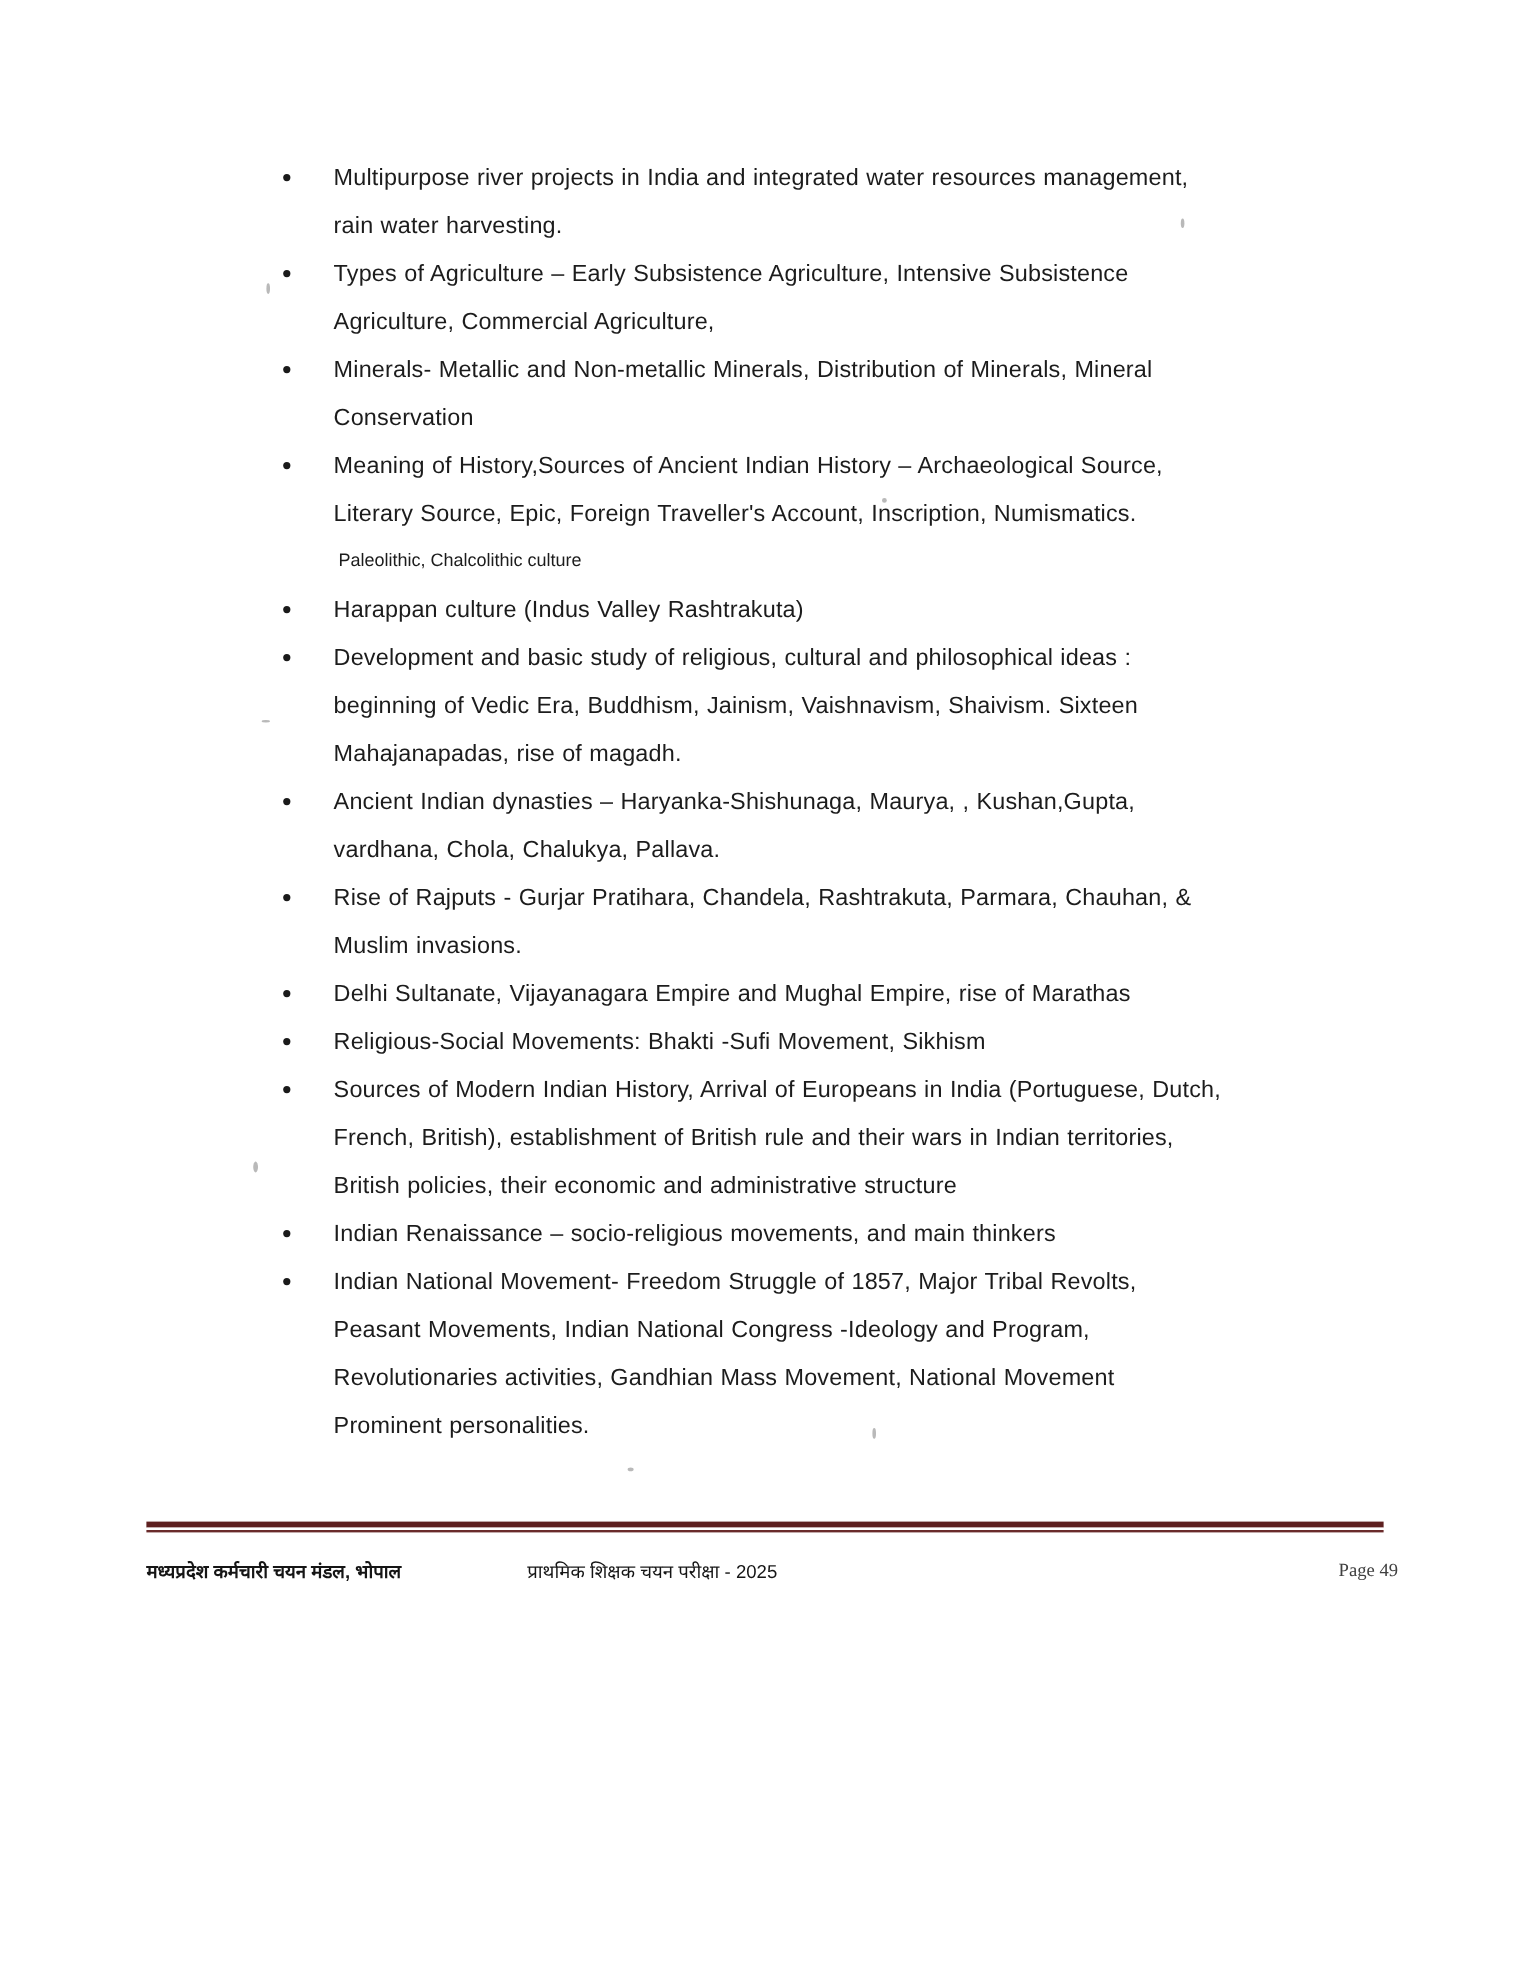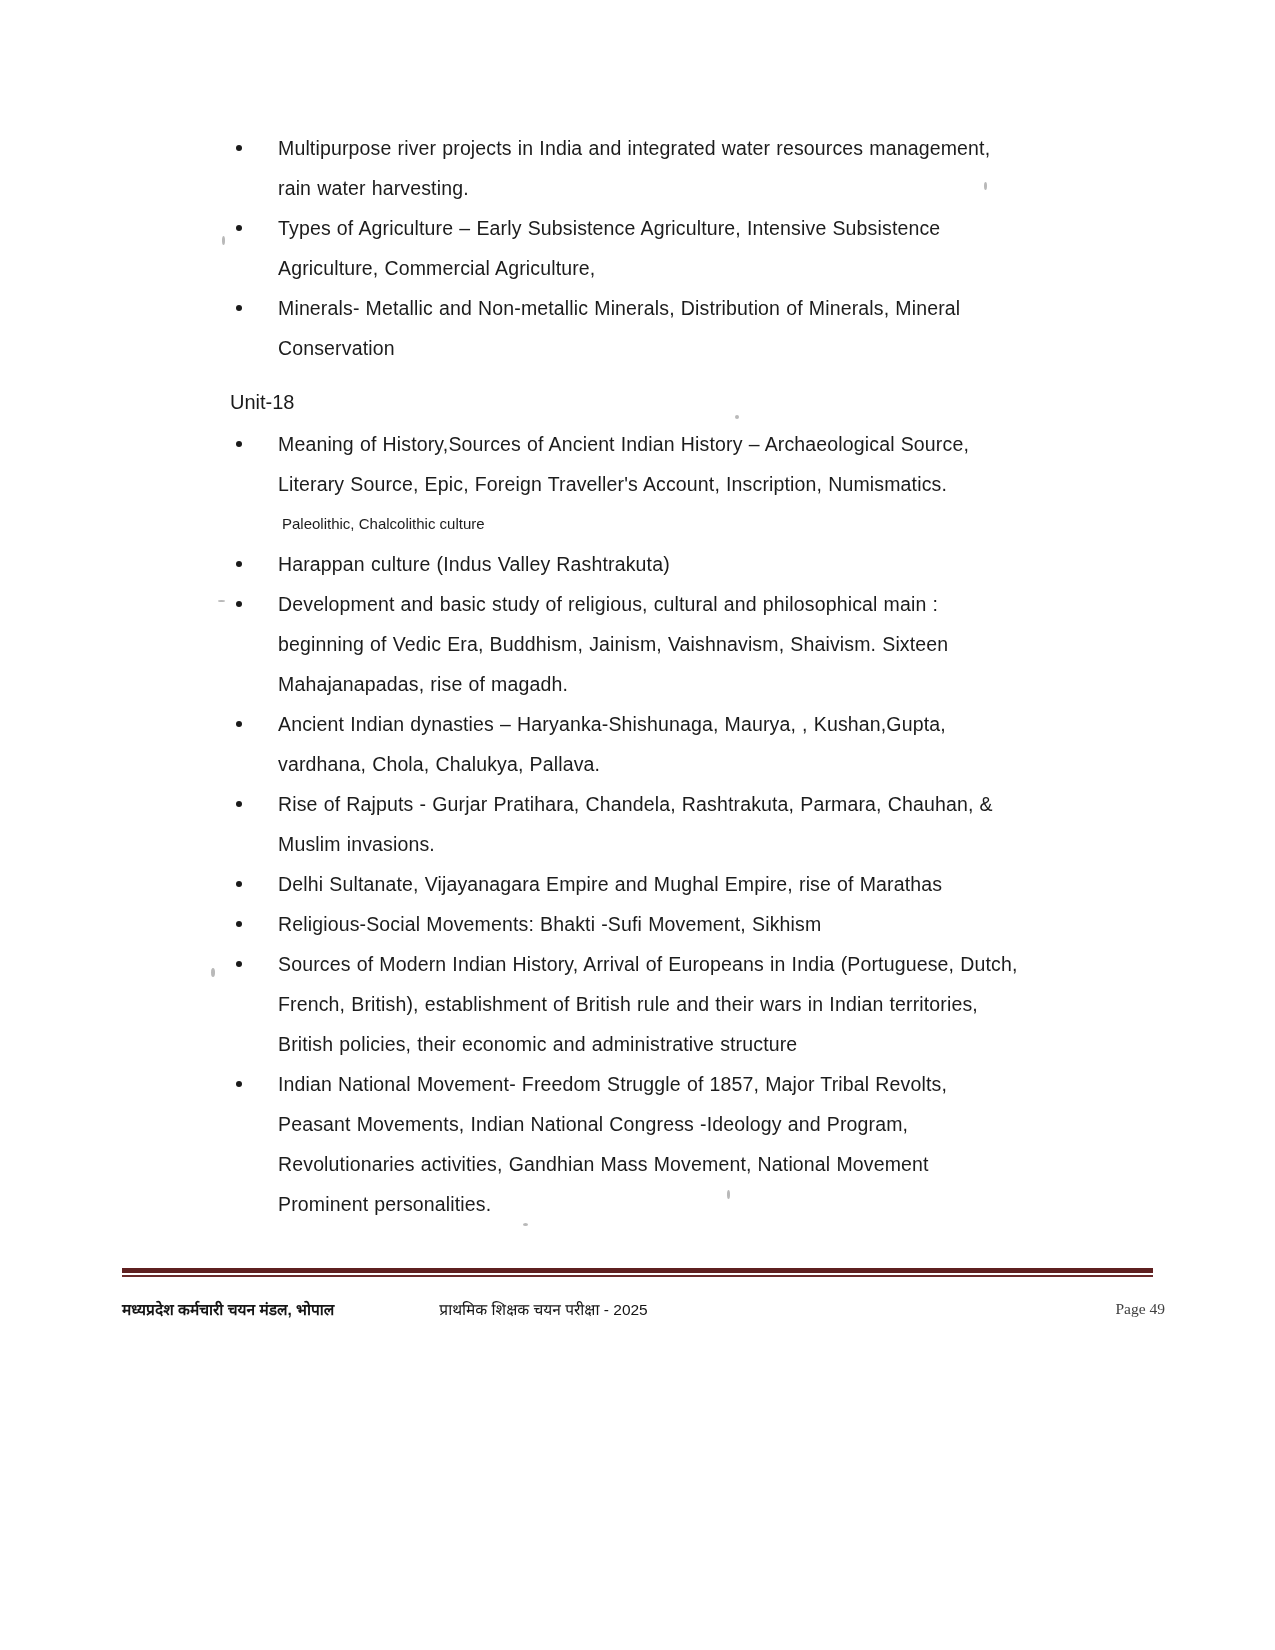--- a/index.html
+++ b/index.html
@@ -148,32 +148,32 @@
   <div class="speck" style="left:523px; top:1223px; width:5px; height:3px;"></div>
 
   <div class="content">
 
     <ul class="bullet-list">
       <li class="bullet-item">Multipurpose river projects in India and integrated water resources management, rain water harvesting.</li>
       <li class="bullet-item">Types of Agriculture – Early Subsistence Agriculture, Intensive Subsistence Agriculture, Commercial Agriculture,</li>
       <li class="bullet-item">Minerals- Metallic and Non-metallic Minerals, Distribution of Minerals, Mineral Conservation</li>
     </ul>
 
-    <div class="unit-heading">Unit-18</div>
 
     <ul class="bullet-list">
       <li class="bullet-item">Meaning of History,Sources of Ancient Indian History – Archaeological Source, Literary Source, Epic, Foreign Traveller's Account, Inscription, Numismatics.</li>
       <li class="sub-line">Paleolithic, Chalcolithic culture</li>
       <li class="bullet-item">Harappan culture (Indus Valley Rashtrakuta)</li>
-      <li class="bullet-item">Development and basic study of religious, cultural and philosophical main : beginning of  Vedic Era, Buddhism, Jainism, Vaishnavism, Shaivism. Sixteen Mahajanapadas, rise of magadh.</li>
+      <li class="bullet-item">Development and basic study of religious, cultural and philosophical ideas : beginning of  Vedic Era, Buddhism, Jainism, Vaishnavism, Shaivism. Sixteen Mahajanapadas, rise of magadh.</li>
       <li class="bullet-item">Ancient Indian dynasties – Haryanka-Shishunaga, Maurya, , Kushan,Gupta, vardhana, Chola, Chalukya, Pallava.</li>
       <li class="bullet-item">Rise of  Rajputs - Gurjar Pratihara, Chandela, Rashtrakuta, Parmara, Chauhan, &amp; Muslim invasions.</li>
       <li class="bullet-item">Delhi Sultanate, Vijayanagara Empire and Mughal Empire, rise of Marathas</li>
       <li class="bullet-item"> Religious-Social Movements: Bhakti -Sufi Movement, Sikhism</li>
       <li class="bullet-item">Sources of Modern Indian History, Arrival of Europeans in India (Portuguese, Dutch, French, British), establishment of British rule and their wars in Indian territories, British policies, their economic and administrative structure</li>
+      <li class="bullet-item">Indian Renaissance – socio-religious movements, and main thinkers</li>
       <li class="bullet-item">Indian National Movement- Freedom Struggle of 1857, Major Tribal Revolts, Peasant Movements, Indian National Congress -Ideology and Program, Revolutionaries activities, Gandhian Mass Movement, National Movement Prominent personalities.</li>
     </ul>
 
   </div>
 
   <div class="footer">
     <div class="footer-rule-wrap">
       <div class="rule-thick"></div>
       <div class="rule-gap"></div>
       <div class="rule-thin"></div>

